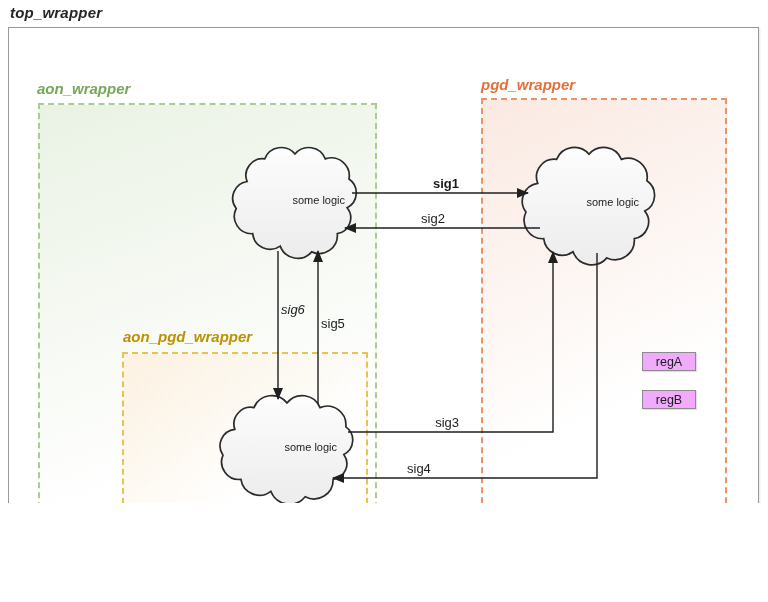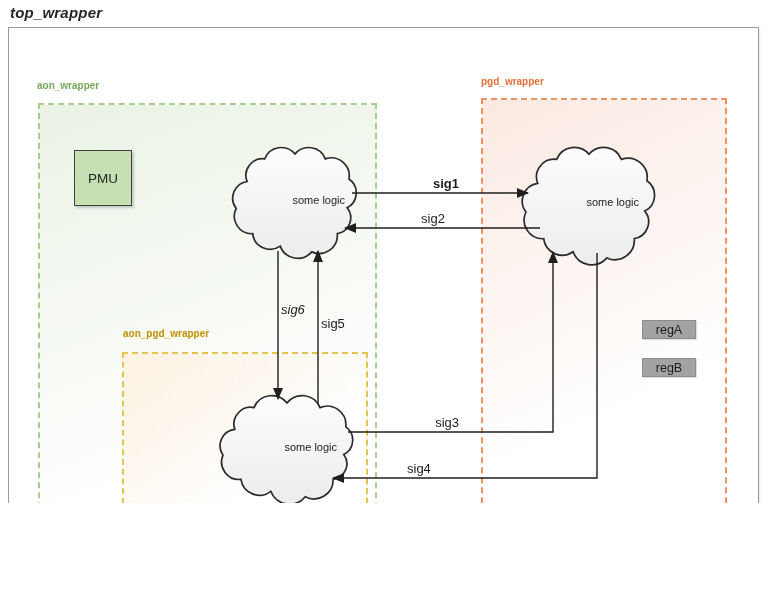--- a/index.html
+++ b/index.html
@@ -26,40 +26,41 @@
   .box-pgd{
     left:481px;top:98px;width:242px;height:461px;
     border-color:var(--pgd-border,#ee9264);
     background:linear-gradient(155deg, var(--pgd-fill,#fae9e1) 0%, rgba(255,255,255,0) 65%);
   }
   .box-apgd{
     left:122px;top:352px;width:242px;height:177px;
     border-color:var(--aon-pgd-border,#e9c34f);
     background:linear-gradient(140deg, var(--aon-pgd-fill,#fdf2e2) 0%, rgba(255,255,255,0) 65%);
   }
-  .wlabel{font-weight:600;font-size:10px;white-space:nowrap;}
+  .wlabel{font-style:italic;font-weight:600;font-size:15px;white-space:nowrap;}
   .wlabel-aon{left:37px;top:80px;color:var(--aon-label,#76a85a);}
   .wlabel-pgd{left:481px;top:76px;color:var(--pgd-label,#e2703a);}
   .wlabel-apgd{left:123px;top:328px;color:var(--aon-pgd-label,#bf9000);}
   .overlay{left:0;top:0;pointer-events:none;}
   .cloud{fill:url(#cloudGrad);stroke:var(--cloud-stroke,#2b2b2b);stroke-width:1.7;}
   .sig{stroke:var(--line,#1f1f1f);stroke-width:1.4;fill:none;}
   .pmu{
     left:74px;top:150px;width:56px;height:54px;
     background:var(--pmu-fill,#c6e0b4);border:1.7px solid var(--pmu-border,#404040);
     display:flex;align-items:center;justify-content:center;
     font-size:13.5px;color:var(--title-text,#262626);
     box-shadow:2px 2px 2px rgba(0,0,0,.18);
   }
   .reg{
-    width:52px;height:17px;background:#a3a3a3;
+    width:52px;height:17px;background:#f0abfc;
     border:1px solid var(--reg-border,#8c8c8c);
     display:flex;align-items:center;justify-content:center;
     font-size:12.5px;color:var(--label-text,#1c1c1c);
     box-shadow:1px 1px 1px rgba(0,0,0,.12);
+    margin-top:32px;
   }
   .reg-a{left:642px;top:320px;}
   .reg-b{left:642px;top:358px;}
   .cloud-label{
     width:100px;text-align:right;font-size:11px;color:var(--label-text,#1c1c1c);
   }
   .cl-aon{left:245px;top:194px;}
   .cl-pgd{left:539px;top:196px;}
   .cl-apgd{left:237px;top:441px;}
   .sig-label{font-size:13px;color:var(--label-text,#1c1c1c);white-space:nowrap;}
@@ -103,21 +104,20 @@
     <path class="cloud" d="M287.0 402.9 A19.3 19.3 0 0 1 320.0 407.6 A18.7 18.7 0 0 1 345.8 426.9 A16.0 16.0 0 0 1 343.8 454.4 A15.8 15.8 0 0 1 333.1 479.4 A19.1 19.1 0 0 1 305.2 496.8 A20.2 20.2 0 0 1 270.8 491.3 A18.7 18.7 0 0 1 240.9 479.4 A17.5 17.5 0 0 1 223.0 455.2 A16.6 16.6 0 0 1 234.8 429.3 A16.8 16.8 0 0 1 254.0 407.6 A19.3 19.3 0 0 1 287.0 402.9 Z"></path>
 
     <path class="sig" d="M352 193 H528" marker-end="url(#arrowHead)"></path>
     <path class="sig" d="M540 228 H345" marker-end="url(#arrowHead)"></path>
     <path class="sig" d="M348 432 H553 V252" marker-end="url(#arrowHead)"></path>
     <path class="sig" d="M597 253 V478 H333" marker-end="url(#arrowHead)"></path>
     <path class="sig" d="M318 404 V251" marker-end="url(#arrowHead)"></path>
     <path class="sig" d="M278 251 V399" marker-end="url(#arrowHead)"></path>
   </svg>
 
-  <div class="abs pmu">PMU</div>
 
   <div class="abs reg reg-a">regA</div>
   <div class="abs reg reg-b">regB</div>
 
   <div class="abs cloud-label cl-aon">some logic</div>
   <div class="abs cloud-label cl-pgd">some logic</div>
   <div class="abs cloud-label cl-apgd">some logic</div>
 
   <div class="abs sig-label sl-1">sig1</div>
   <div class="abs sig-label sl-2">sig2</div>

